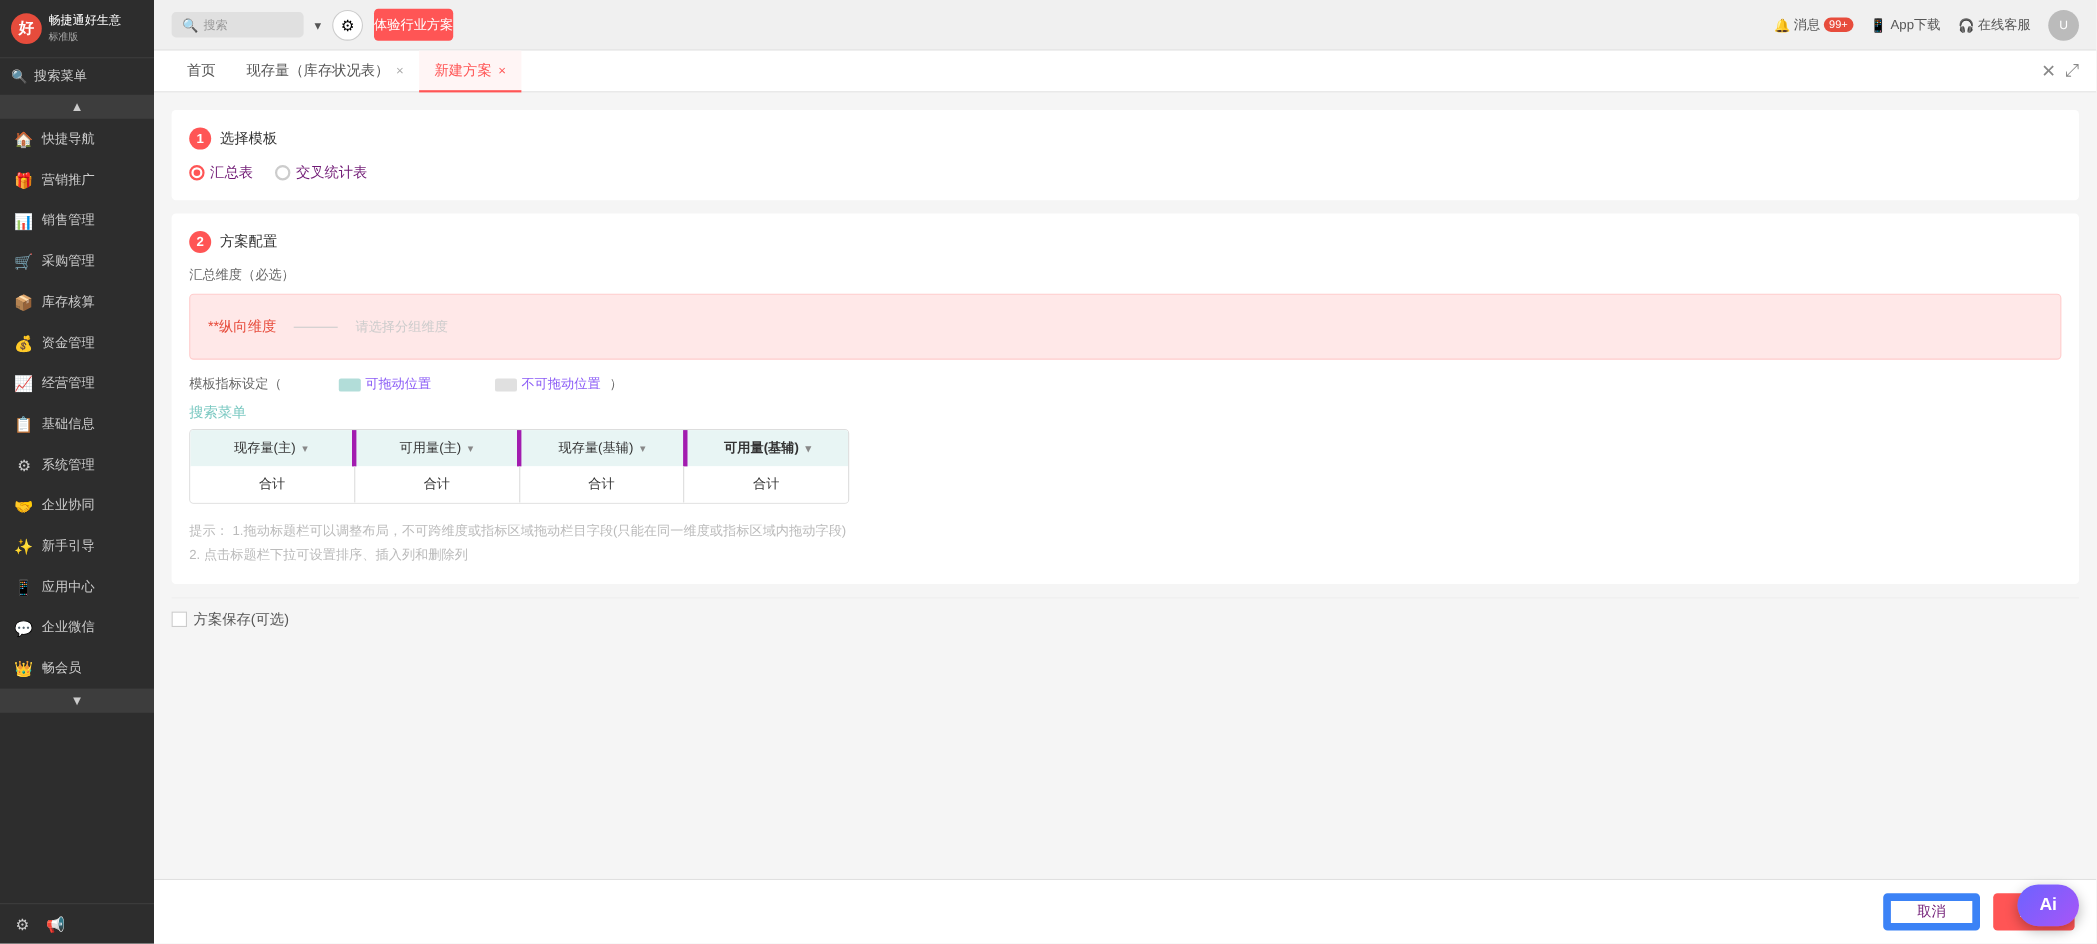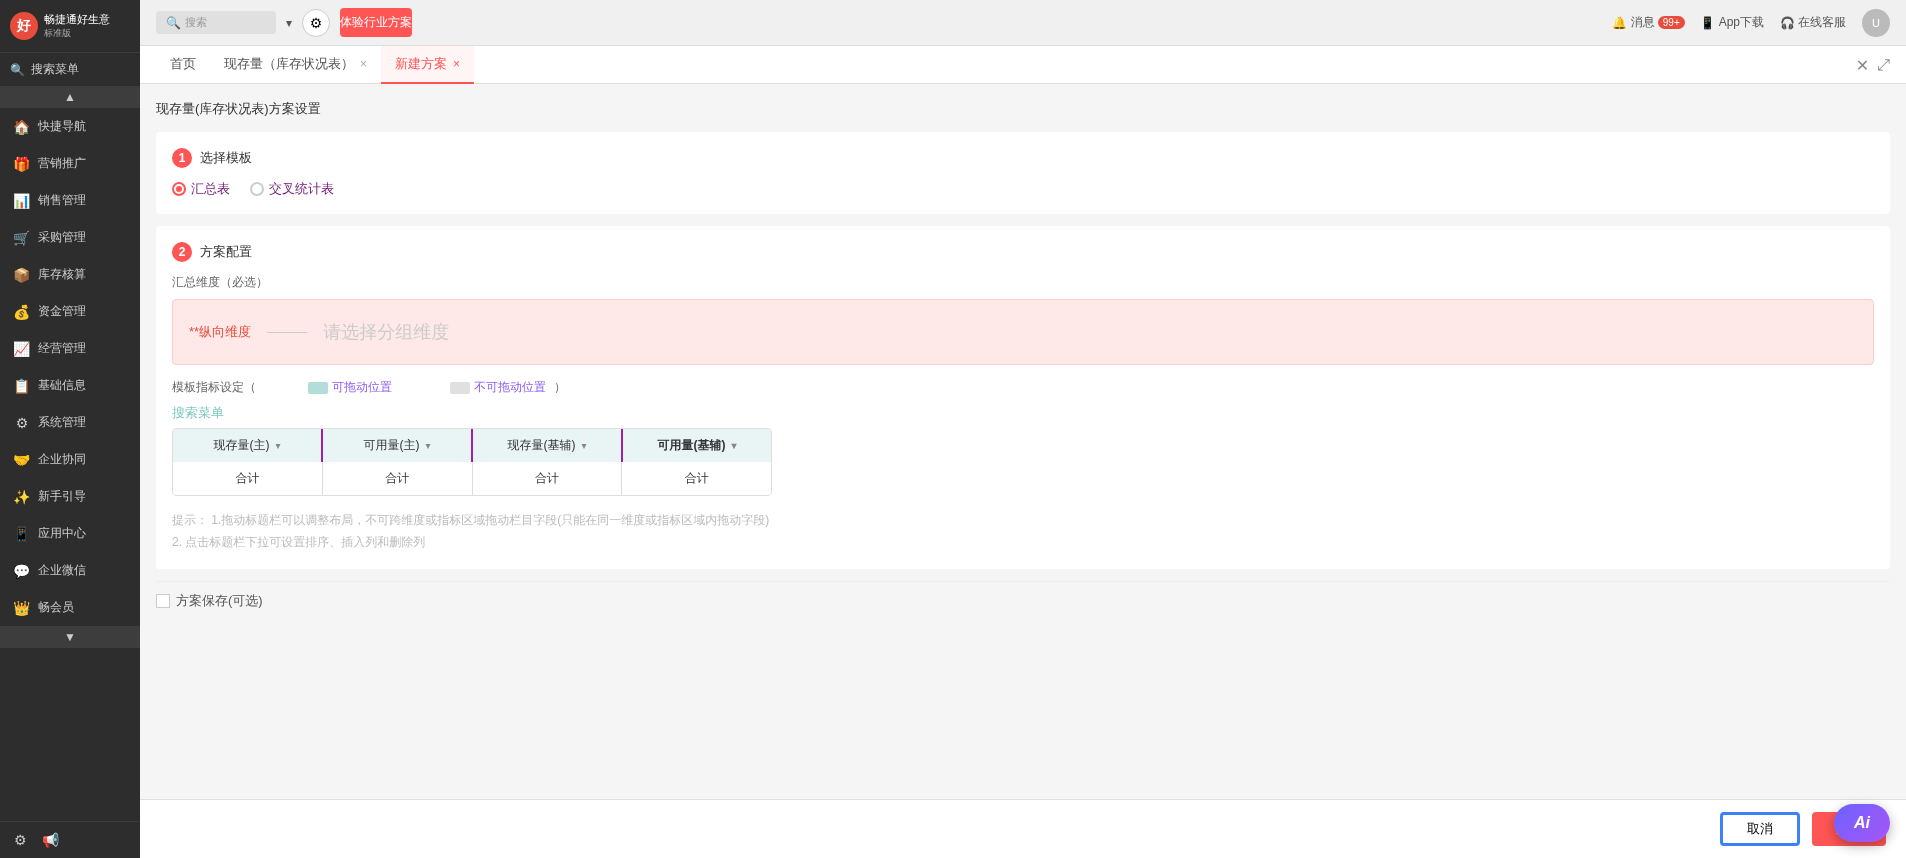--- a/index.html
+++ b/index.html
@@ -319,21 +319,21 @@
       font-size: 13px;
       white-space: nowrap;
     }
     .dim-line {
       flex: 0 0 40px;
       height: 1px;
       background: #ccc;
     }
     .dim-placeholder {
       color: #ccc;
-      font-size: 18px;
+      font-size: 12px;
     }
 
     .indicator-config {
       margin-top: 4px;
     }
     .indicator-label-row {
       display: flex;
       align-items: center;
       gap: 8px;
       margin-bottom: 8px;
@@ -373,21 +373,21 @@
       overflow: hidden;
       width: 600px;
     }
     .stats-table-header {
       display: flex;
       background: #e8f5f4;
     }
     .stats-col {
       flex: 1;
       padding: 8px 10px;
-      border-right: 2px solid #a21caf;
+      border-right: 4px solid #a21caf;
       display: flex;
       align-items: center;
       justify-content: center;
       gap: 6px;
       font-size: 12px;
       color: #333;
     }
     .stats-col:last-child { border-right: none; font-weight: bold; }
     .stats-col .chevron {
       font-size: 10px;
@@ -437,24 +437,24 @@
       background: #fff;
       border-top: 1px solid #e0e0e0;
       padding: 12px 20px;
       display: flex;
       justify-content: flex-end;
       gap: 12px;
       flex-shrink: 0;
     }
     .btn-cancel {
       padding: 0 24px;
-      border: 3px solid #3b82f6;
+      border: 7px solid #3b82f6;
       border-radius: 4px;
       background: #fff;
-      color: #000000;
+      color: #701a75;
       font-size: 13px;
       cursor: pointer;
     }
     .btn-query {
       padding: 8px 24px;
       border: none;
       border-radius: 4px;
       background: #f55;
       color: #fff;
       font-size: 13px;
@@ -470,21 +470,20 @@
       color: white;
       border-radius: 50px;
       padding: 10px 20px;
       font-size: 16px;
       font-weight: bold;
       cursor: pointer;
       box-shadow: 0 4px 12px rgba(0,0,0,0.3);
       display: flex;
       align-items: center;
       gap: 6px;
-      font-style: italic;
     }
 
     
     .sidebar-nav::-webkit-scrollbar { width: 4px; }
     .sidebar-nav::-webkit-scrollbar-thumb { background: #555; border-radius: 2px; }
     .content::-webkit-scrollbar { width: 6px; }
     .content::-webkit-scrollbar-thumb { background: #ccc; border-radius: 3px; }
 
     .sidebar-scroll-btn {
       background: #3d3d3d;
@@ -627,21 +626,20 @@
       <span>新建方案</span>
       <span class="close-x">×</span>
     </div>
     <div class="tabs-icons">
       <span>✕</span>
       <span>⤢</span>
     </div>
   </div>
 
   <div class="content">
-    <div class="page-title">现存量(库存状况表)方案设置</div>
 
     <div class="section-card">
       <div class="step-header">
         <div class="step-badge">1</div>
         <span class="step-title">选择模板</span>
       </div>
       <div class="radio-group">
         <div class="radio-item">
           <div class="radio-circle selected">
           </div>

